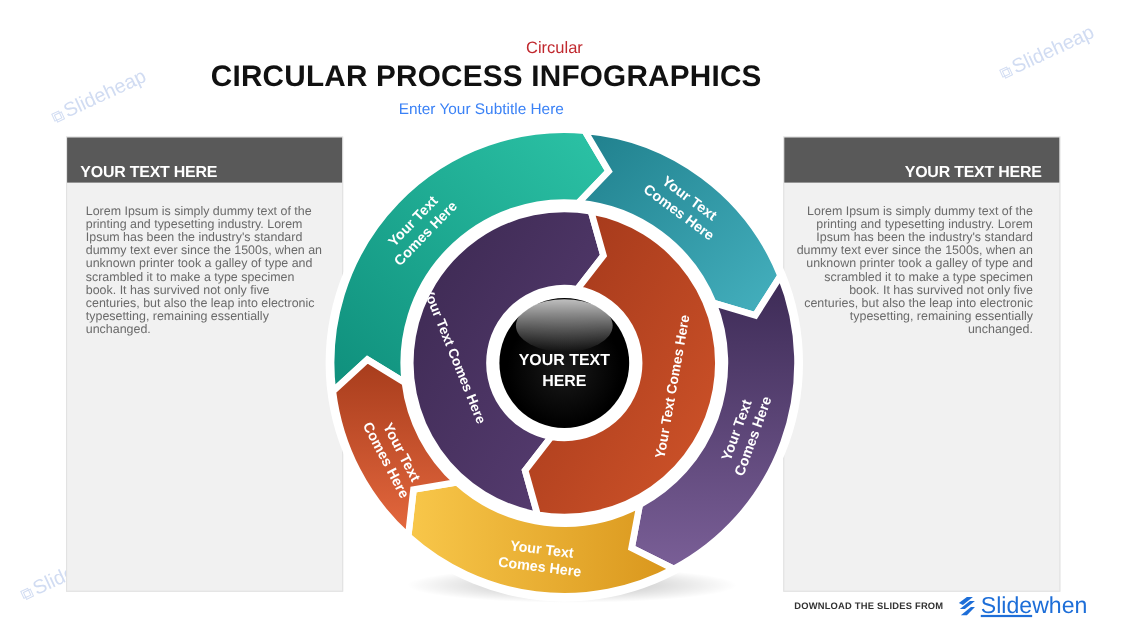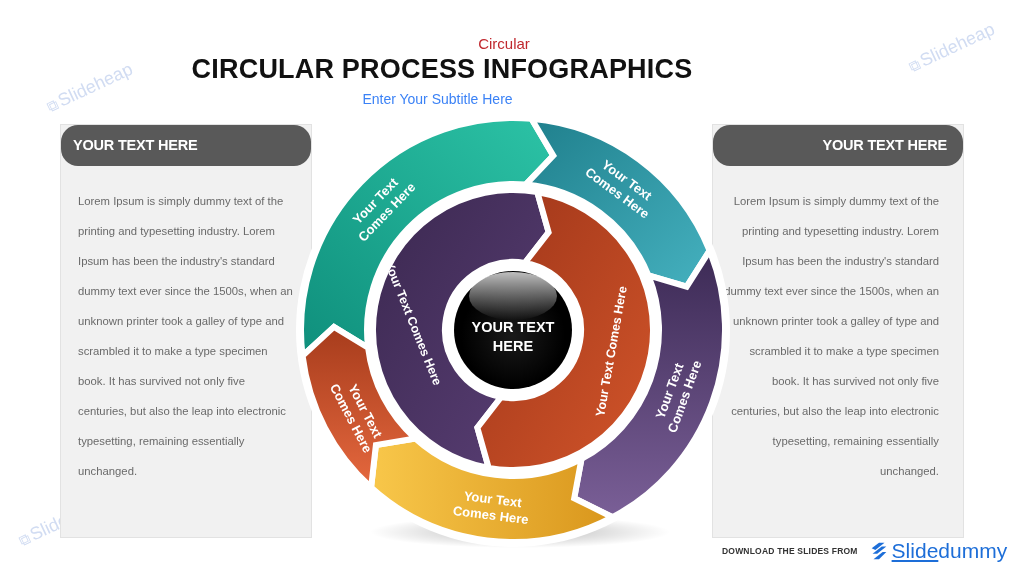--- a/index.html
+++ b/index.html
@@ -11,23 +11,23 @@
   .title { position: absolute; top: 54px; left: 0; width: 884px; text-align: center;
            color: #111111; font-size: 27px; font-weight: bold; letter-spacing: 0.2px; }
   .subtitle { position: absolute; top: 91px; left: 0; width: 875px; text-align: center;
               color: #3b82f6; font-size: 14px; }
 
   .panel { position: absolute; top: 124px; width: 252px; height: 414px; background: #f1f1f1;
            border: 1px solid #e2e2e2; }
   .panel.left { left: 60px; }
   .panel.right { left: 712px; }
   .panel-header { height: 41px; background: #595959; color: #ffffff; font-weight: bold;
-                  font-size: 14.5px; line-height: 41px; padding: 0 12px; letter-spacing: -0.2px; border-radius: 17px; }
+                  font-size: 14.5px; line-height: 41px; padding: 12px 12px; letter-spacing: -0.2px; }
   .panel.right .panel-header { text-align: right; padding-right: 16px; }
-  .panel-body { padding: 20px 16px 0 17px; color: #6a6a6a; font-size: 11.3px; line-height: 30px; }
+  .panel-body { padding: 20px 16px 0 17px; color: #6a6a6a; font-size: 11.3px; line-height: 12px; }
   .panel.left .panel-body { text-align: left; }
   .panel.right .panel-body { text-align: right; padding: 20px 24px 0 10px; }
 
   .diagram { position: absolute; left: 0; top: 0; width: 1024px; height: 576px; }
 
   .watermark { position: absolute; color: #c9d6f0; font-size: 18px; transform: rotate(-25deg);
                transform-origin: left bottom; opacity: 0.85; white-space: nowrap; }
   .watermark .wm-mark { display: inline-block; font-size: 15px; margin-right: 2px; }
 
   .footer { position: absolute; top: 538px; left: 722px; height: 26px; display: flex; align-items: center; }
@@ -144,15 +144,15 @@
 
 <div class="footer">
   <span class="footer-text">DOWNLOAD THE SLIDES FROM</span>
   <span class="footer-logo">
     <svg class="logo-icon" viewBox="0 0 24 24">
       <path d="M4 9 L12 3 L18 3 L8 11 Z" fill="#1d6ed8"></path>
       <path d="M5 15 L15 7 L20 7 L10 15 Z" fill="#1d6ed8"></path>
       <path d="M6 21 L16 13 L20 13 L12 21 Z" fill="#1d6ed8"></path>
     </svg>
     <span class="slide">Slide</span>
-      <span class="heap">dummy</span>
+      <span class="heap">when</span>
   </span>
 </div>
 
 </body></html>

